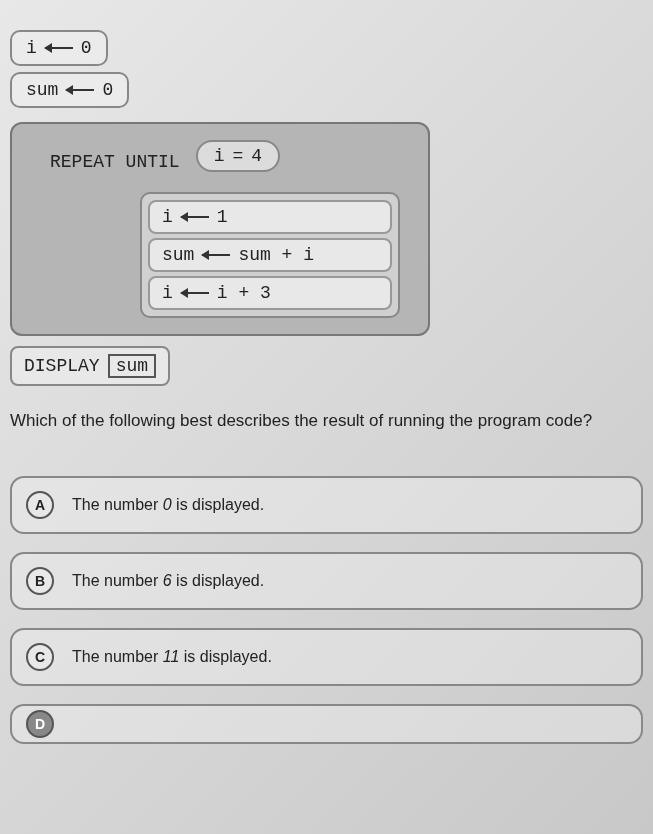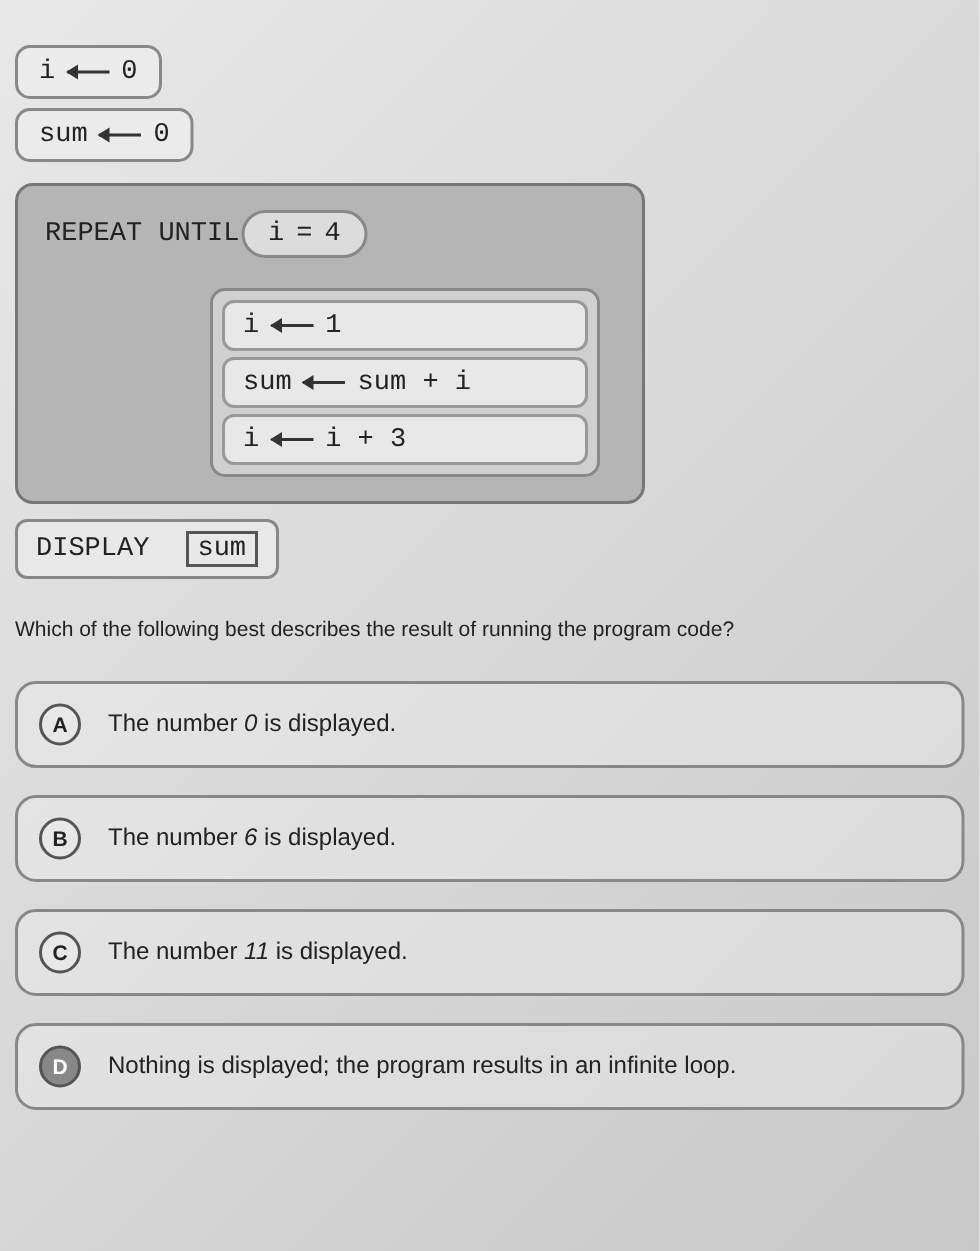--- a/index.html
+++ b/index.html
@@ -46,23 +46,24 @@
     .repeat-block {
       background: #b5b5b5;
       border: 2px solid #777;
       border-radius: 12px;
       width: 420px;
       padding: 16px 12px 16px 18px;
       margin-top: 8px;
     }
     .repeat-header {
       display: flex;
-      align-items: center;
-      gap: 1px;
+      align-items: flex-end;
+      gap: 16px;
       margin-bottom: 20px;
+      margin-left: 20px;
     }
     .pill {
       display: inline-flex;
       align-items: center;
       gap: 8px;
       background: #dcdcdc;
       border: 2px solid #888;
       border-radius: 18px;
       padding: 4px 16px;
     }
@@ -82,36 +83,36 @@
       border: 2px solid #999;
       border-radius: 8px;
       padding: 5px 12px;
       margin-bottom: 4px;
     }
     .inner-row:last-child { margin-bottom: 0; }
     
     .display-block {
       display: inline-flex;
       align-items: center;
-      gap: 24px;
+      gap: 8px;
       background: #e8e8e8;
       border: 2px solid #888;
       border-radius: 8px;
       padding: 6px 12px;
       margin-top: 10px;
     }
     .boxed-var {
       border: 2px solid #555;
       padding: 0 6px;
     }
     
     
     .question {
-      font-size: 14px;
-      margin: 8px 0 27px 0;
+      font-size: 17px;
+      margin: 8px 0 45px 0;
     }
     
     
     .option {
       position: relative;
       border: 2px solid #888;
       border-radius: 14px;
       padding: 18px 14px 18px 60px;
       margin-bottom: 18px;
       font-size: 16px;
@@ -204,14 +205,13 @@
   <span>The number </span><span class="italic">6</span><span> is displayed.</span>
 </div>
 
 <div class="option">
   <div class="letter">C</div>
   <span>The number </span><span class="italic">11</span><span> is displayed.</span>
 </div>
 
 <div class="option filled">
   <div class="letter">D</div>
-  <span>Nothing is displayed; the program results in an infinite loop.</span>
 </div>
 
 </body></html>

